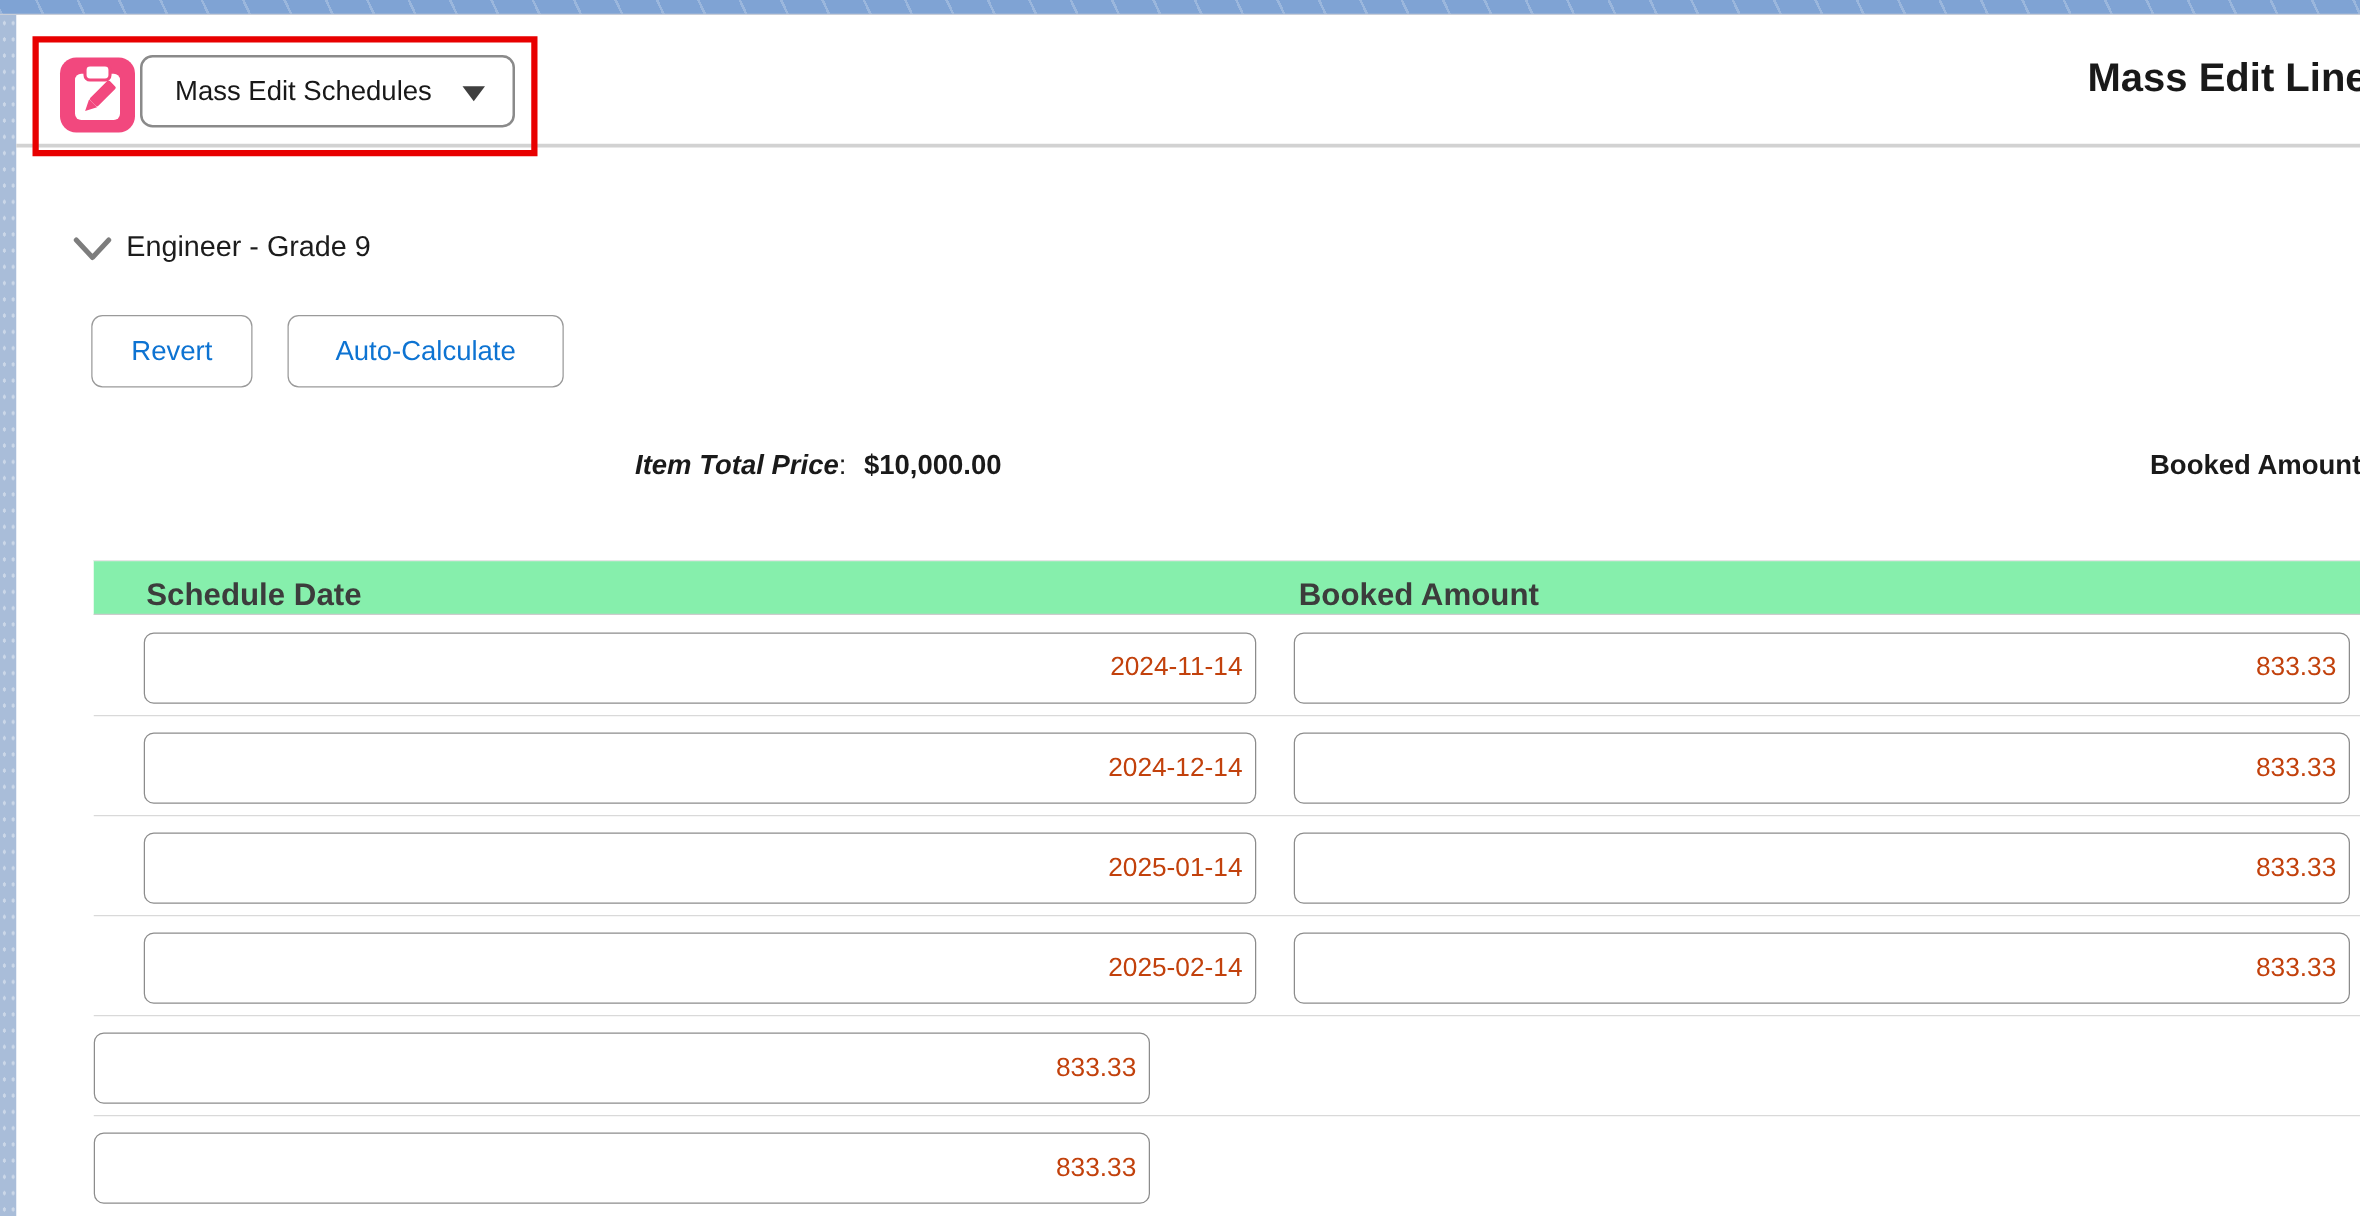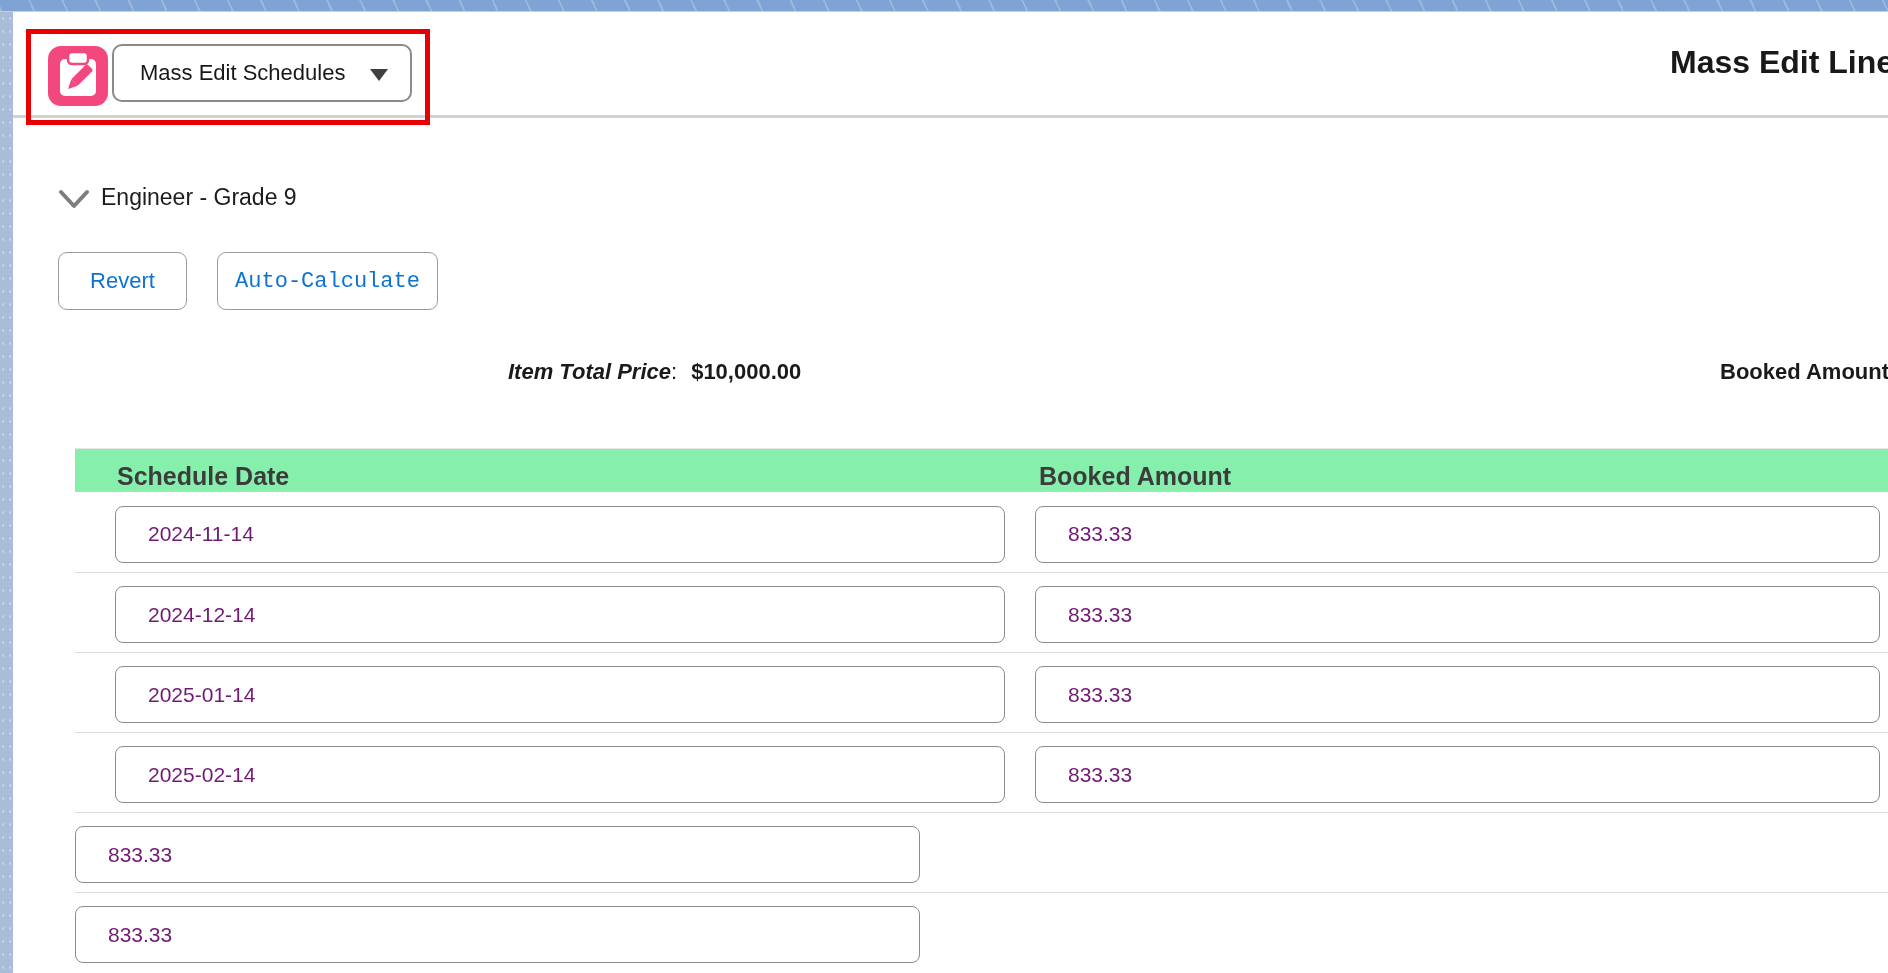--- a/index.html
+++ b/index.html
@@ -76,22 +76,22 @@
   }
 
   
   .btn {
     position: absolute; top: 252px; height: 58px;
     background: #ffffff; border: 1.5px solid #9a9a9a; border-radius: 9px;
     color: #0d73d2; font-size: 22px; font-family: "Liberation Sans", sans-serif;
     display: flex; align-items: center; justify-content: center;
     cursor: pointer;
   }
-  .btn-revert { left: 58px; width: 129px; }
-  .btn-autocalc { left: 217px; width: 221px; font-family: Liberation Mono, monospace; }
+  .btn-revert { left: 73px; width: 129px; }
+  .btn-autocalc { left: 230px; width: 221px; }
 
   
   .totals-left {
     position: absolute; left: 508px; top: 359px;
     font-size: 22px; color: #1a1a1a; white-space: nowrap;
   }
   .totals-left .lbl { font-weight: 700; font-style: italic; }
   .totals-left .val { margin-left: 14px; font-weight: bold; }
   .totals-right {
     position: absolute; left: 1720px; top: 359px;
@@ -111,23 +111,23 @@
   .hcell-date { width: 960px; padding-left: 42px; }
   .hcell-amount { flex: 1; padding-left: 4px; }
 
   .row { height: 80px; display: flex; align-items: center; }
   .row + .row { border-top: 1px solid #d9d9d9; }
   .cell-date { width: 960px; padding-left: 40px; }
   .cell-amount { flex: 1; }
   .row input {
     height: 57px; margin-top: 4px;
     border: 1px solid #8c8c8c; border-radius: 8px;
-    background: #ffffff; color: #701a75;
+    background: #ffffff; color: #c2410c;
     font-size: 21px; font-family: "Liberation Sans", sans-serif;
-    padding: 0 10px 0 32px; outline: none;
+    padding: 0 10px 0 22px; outline: none; text-align: right;
   }
   .input-date { width: 890px; }
   .input-amount { width: 845px; }
 </style>
 </head>
 <body>
 
 <div class="viewport">
 
   <div class="top-band"></div>

